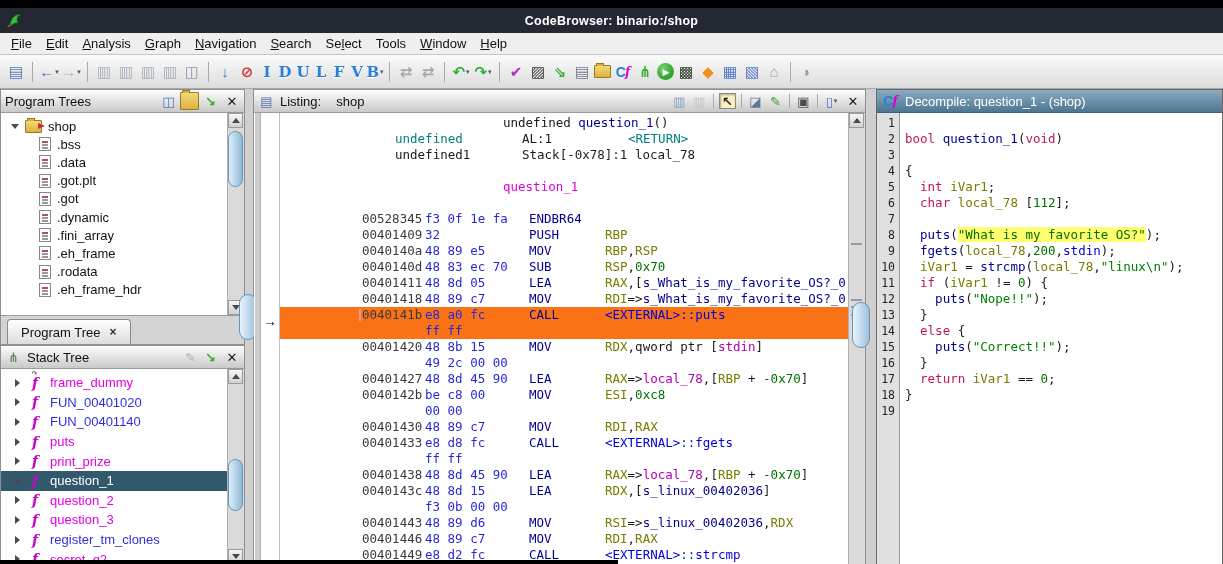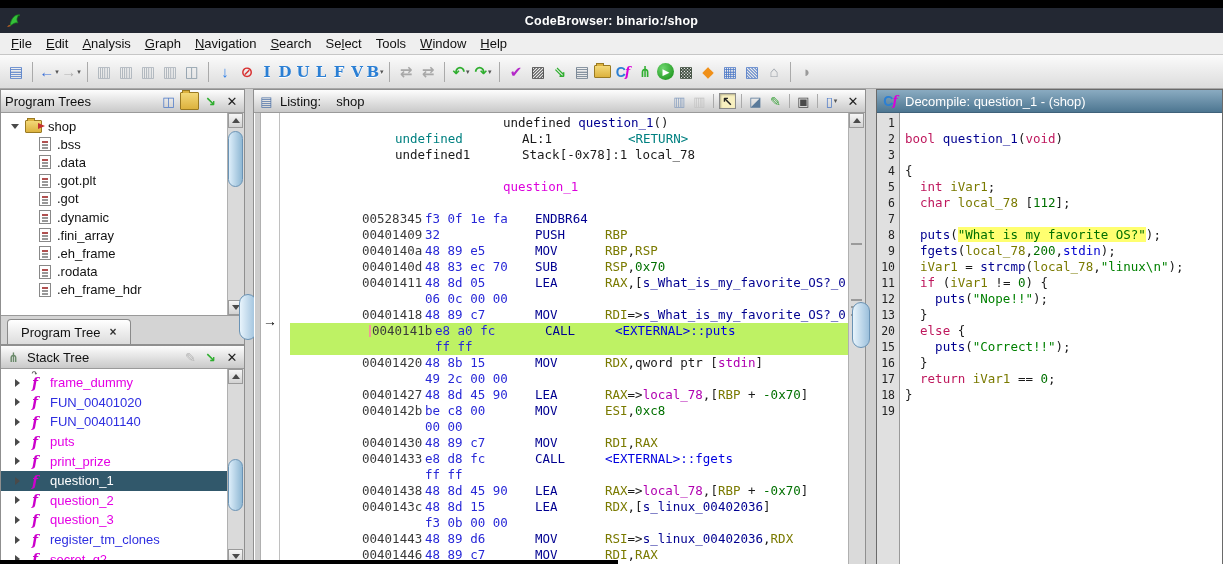--- a/index.html
+++ b/index.html
@@ -85,23 +85,23 @@
   .vsplit.left .knob{top:205px;left:-6px;}
   .vsplit.right .knob{top:213px;left:-14px;}
   
   .listing{width:613px;display:flex;flex-direction:column;background:#fff;border:1px solid #8f8f8f;box-sizing:border-box;}
   .lbody{flex:1;display:flex;overflow:hidden;position:relative;}
   .lgutter{width:25px;min-width:25px;border-right:1px solid #c0c0c0;position:relative;background:#fff;}
   .lgutter::before{content:"";position:absolute;left:1px;top:0;bottom:0;width:5px;background:#cdcdcd;border-right:1px solid #b0b0b0;}
   .lmark{position:absolute;left:9px;top:200px;font-size:14px;font-weight:bold;color:#000;}
   .lrows{flex:1;position:relative;overflow:hidden;padding-top:2px;}
   .lline{position:relative;height:16px;white-space:pre;}
-  .lline.hl{background:#bef264;margin-left:10px;}
+  .lline.hl{background:#f97316;}
   .lcell{position:absolute;top:0;font-family:"DejaVu Sans Mono","Liberation Mono",monospace;font-size:12.5px;line-height:16px;}
-  .c-addr{left:82px}.c-bytes{left:145px}.c-mnem{left:255px}.c-ops{left:325px}
+  .c-addr{left:82px}.c-bytes{left:145px}.c-mnem{left:249px}.c-ops{left:325px}
   .c-siga{left:115px}.c-sigb{left:242px}.c-sigc{left:348px}.c-sigfn{left:223px}
   .ctick{position:absolute;left:79px;top:2px;width:2px;height:12px;background:#f09898;}
   .lscroll{width:16px;min-width:16px;position:relative;background:#dadada;border-left:1px solid #b0b0b0;}
   
   .sg-txt{color:#1a1a1a}.sg-addr{color:#3a3a3a}.sg-byt{color:#2828d7}.sg-mnm{color:#000090}
   .sg-reg{color:#7a7a00}.sg-cst{color:#007000}.sg-lab{color:#000090}.sg-ext{color:#0000e0}
   .sg-var{color:#b000b0}.sg-teal{color:#008080}.sg-mag{color:#dc00dc}.sg-navy{color:#000090}
   .sg-kw{color:#be185d}.sg-fn{color:#000090}.sg-num{color:#007000}.sg-str{color:#008000}
   .sg-shl{color:#007000;background:#ffff70}.sg-glo{color:#0000d0}
   
@@ -382,21 +382,20 @@
             <div class="lline"><span class="lcell c-siga"><span class="sg sg-teal">undefined</span></span><span class="lcell c-sigb"><span class="sg sg-txt">AL:1</span></span><span class="lcell c-sigc"><span class="sg sg-teal">&lt;RETURN&gt;</span></span></div>
             <div class="lline"><span class="lcell c-siga"><span class="sg sg-txt">undefined1</span></span><span class="lcell c-sigb"><span class="sg sg-txt">Stack[-0x78]:1 local_78</span></span></div>
             <div class="lline"></div>
             <div class="lline"><span class="lcell c-sigfn"><span class="sg sg-mag">question_1</span></span></div>
             <div class="lline"></div>
             <div class="lline"><span class="lcell c-addr"><span class="sg sg-addr">00528345</span></span><span class="lcell c-bytes"><span class="sg sg-byt">f3 0f 1e fa</span></span><span class="lcell c-mnem"><span class="sg sg-mnm">ENDBR64</span></span></div>
             <div class="lline"><span class="lcell c-addr"><span class="sg sg-addr">00401409</span></span><span class="lcell c-bytes"><span class="sg sg-byt">32</span></span><span class="lcell c-mnem"><span class="sg sg-mnm">PUSH</span></span><span class="lcell c-ops"><span class="sg sg-reg">RBP</span></span></div>
             <div class="lline"><span class="lcell c-addr"><span class="sg sg-addr">0040140a</span></span><span class="lcell c-bytes"><span class="sg sg-byt">48 89 e5</span></span><span class="lcell c-mnem"><span class="sg sg-mnm">MOV</span></span><span class="lcell c-ops"><span class="sg sg-reg">RBP</span><span class="sg sg-txt">,</span><span class="sg sg-reg">RSP</span></span></div>
             <div class="lline"><span class="lcell c-addr"><span class="sg sg-addr">0040140d</span></span><span class="lcell c-bytes"><span class="sg sg-byt">48 83 ec 70</span></span><span class="lcell c-mnem"><span class="sg sg-mnm">SUB</span></span><span class="lcell c-ops"><span class="sg sg-reg">RSP</span><span class="sg sg-txt">,</span><span class="sg sg-cst">0x70</span></span></div>
             <div class="lline"><span class="lcell c-addr"><span class="sg sg-addr">00401411</span></span><span class="lcell c-bytes"><span class="sg sg-byt">48 8d 05</span></span><span class="lcell c-mnem"><span class="sg sg-mnm">LEA</span></span><span class="lcell c-ops"><span class="sg sg-reg">RAX</span><span class="sg sg-txt">,[</span><span class="sg sg-lab">s_What_is_my_favorite_OS?_0</span></span></div>
-            <div class="lline"><span class="lcell c-bytes"><span class="sg sg-byt">06 0c 00 00</span></span></div>
             <div class="lline"><span class="lcell c-addr"><span class="sg sg-addr">00401418</span></span><span class="lcell c-bytes"><span class="sg sg-byt">48 89 c7</span></span><span class="lcell c-mnem"><span class="sg sg-mnm">MOV</span></span><span class="lcell c-ops"><span class="sg sg-reg">RDI</span><span class="sg sg-txt">=&gt;</span><span class="sg sg-lab">s_What_is_my_favorite_OS?_0</span></span></div>
             <div class="lline hl"><span class="lcell c-addr"><span class="sg sg-addr">0040141b</span></span><span class="lcell c-bytes"><span class="sg sg-byt">e8 a0 fc</span></span><span class="lcell c-mnem"><span class="sg sg-mnm">CALL</span></span><span class="lcell c-ops"><span class="sg sg-ext">&lt;EXTERNAL&gt;::puts</span></span><span class="ctick"></span></div>
             <div class="lline hl"><span class="lcell c-bytes"><span class="sg sg-byt">ff ff</span></span></div>
             <div class="lline"><span class="lcell c-addr"><span class="sg sg-addr">00401420</span></span><span class="lcell c-bytes"><span class="sg sg-byt">48 8b 15</span></span><span class="lcell c-mnem"><span class="sg sg-mnm">MOV</span></span><span class="lcell c-ops"><span class="sg sg-reg">RDX</span><span class="sg sg-txt">,qword ptr [</span><span class="sg sg-var">stdin</span><span class="sg sg-txt">]</span></span></div>
             <div class="lline"><span class="lcell c-bytes"><span class="sg sg-byt">49 2c 00 00</span></span></div>
             <div class="lline"><span class="lcell c-addr"><span class="sg sg-addr">00401427</span></span><span class="lcell c-bytes"><span class="sg sg-byt">48 8d 45 90</span></span><span class="lcell c-mnem"><span class="sg sg-mnm">LEA</span></span><span class="lcell c-ops"><span class="sg sg-reg">RAX</span><span class="sg sg-txt">=&gt;</span><span class="sg sg-var">local_78</span><span class="sg sg-txt">,[</span><span class="sg sg-reg">RBP</span><span class="sg sg-txt"> + </span><span class="sg sg-cst">-0x70</span><span class="sg sg-txt">]</span></span></div>
             <div class="lline"><span class="lcell c-addr"><span class="sg sg-addr">0040142b</span></span><span class="lcell c-bytes"><span class="sg sg-byt">be c8 00</span></span><span class="lcell c-mnem"><span class="sg sg-mnm">MOV</span></span><span class="lcell c-ops"><span class="sg sg-reg">ESI</span><span class="sg sg-txt">,</span><span class="sg sg-cst">0xc8</span></span></div>
             <div class="lline"><span class="lcell c-bytes"><span class="sg sg-byt">00 00</span></span></div>
             <div class="lline"><span class="lcell c-addr"><span class="sg sg-addr">00401430</span></span><span class="lcell c-bytes"><span class="sg sg-byt">48 89 c7</span></span><span class="lcell c-mnem"><span class="sg sg-mnm">MOV</span></span><span class="lcell c-ops"><span class="sg sg-reg">RDI</span><span class="sg sg-txt">,</span><span class="sg sg-reg">RAX</span></span></div>
             <div class="lline"><span class="lcell c-addr"><span class="sg sg-addr">00401433</span></span><span class="lcell c-bytes"><span class="sg sg-byt">e8 d8 fc</span></span><span class="lcell c-mnem"><span class="sg sg-mnm">CALL</span></span><span class="lcell c-ops"><span class="sg sg-ext">&lt;EXTERNAL&gt;::fgets</span></span></div>
@@ -441,21 +440,21 @@
             <div class="dline"><span class="dnum">4</span><span class="dcode"><span class="sg sg-txt">{</span></span></div>
             <div class="dline"><span class="dnum">5</span><span class="dcode"><span class="sg sg-txt">  </span><span class="sg sg-kw">int</span><span class="sg sg-txt"> </span><span class="sg sg-reg">iVar1</span><span class="sg sg-txt">;</span></span></div>
             <div class="dline"><span class="dnum">6</span><span class="dcode"><span class="sg sg-txt">  </span><span class="sg sg-kw">char</span><span class="sg sg-txt"> </span><span class="sg sg-reg">local_78</span><span class="sg sg-txt"> [</span><span class="sg sg-num">112</span><span class="sg sg-txt">];</span></span></div>
             <div class="dline"><span class="dnum">7</span><span class="dcode"></span></div>
             <div class="dline"><span class="dnum">8</span><span class="dcode"><span class="sg sg-txt">  </span><span class="sg sg-fn">puts</span><span class="sg sg-txt">(</span><span class="sg sg-shl">"What is my favorite OS?"</span><span class="sg sg-txt">);</span></span></div>
             <div class="dline"><span class="dnum">9</span><span class="dcode"><span class="sg sg-txt">  </span><span class="sg sg-fn">fgets</span><span class="sg sg-txt">(</span><span class="sg sg-reg">local_78</span><span class="sg sg-txt">,</span><span class="sg sg-num">200</span><span class="sg sg-txt">,</span><span class="sg sg-glo">stdin</span><span class="sg sg-txt">);</span></span></div>
             <div class="dline"><span class="dnum">10</span><span class="dcode"><span class="sg sg-txt">  </span><span class="sg sg-reg">iVar1</span><span class="sg sg-txt"> = </span><span class="sg sg-fn">strcmp</span><span class="sg sg-txt">(</span><span class="sg sg-reg">local_78</span><span class="sg sg-txt">,</span><span class="sg sg-str">"linux\n"</span><span class="sg sg-txt">);</span></span></div>
             <div class="dline"><span class="dnum">11</span><span class="dcode"><span class="sg sg-txt">  </span><span class="sg sg-kw">if</span><span class="sg sg-txt"> (</span><span class="sg sg-reg">iVar1</span><span class="sg sg-txt"> != </span><span class="sg sg-num">0</span><span class="sg sg-txt">) {</span></span></div>
             <div class="dline"><span class="dnum">12</span><span class="dcode"><span class="sg sg-txt">    </span><span class="sg sg-fn">puts</span><span class="sg sg-txt">(</span><span class="sg sg-str">"Nope!!"</span><span class="sg sg-txt">);</span></span></div>
             <div class="dline"><span class="dnum">13</span><span class="dcode"><span class="sg sg-txt">  }</span></span></div>
-            <div class="dline"><span class="dnum">20</span><span class="dcode"><span class="sg sg-txt">  </span><span class="sg sg-kw">else</span><span class="sg sg-txt"> {</span></span></div>
+            <div class="dline"><span class="dnum">14</span><span class="dcode"><span class="sg sg-txt">  </span><span class="sg sg-kw">else</span><span class="sg sg-txt"> {</span></span></div>
             <div class="dline"><span class="dnum">15</span><span class="dcode"><span class="sg sg-txt">    </span><span class="sg sg-fn">puts</span><span class="sg sg-txt">(</span><span class="sg sg-str">"Correct!!"</span><span class="sg sg-txt">);</span></span></div>
             <div class="dline"><span class="dnum">16</span><span class="dcode"><span class="sg sg-txt">  }</span></span></div>
             <div class="dline"><span class="dnum">17</span><span class="dcode"><span class="sg sg-txt">  </span><span class="sg sg-kw">return</span><span class="sg sg-txt"> </span><span class="sg sg-reg">iVar1</span><span class="sg sg-txt"> == </span><span class="sg sg-num">0</span><span class="sg sg-txt">;</span></span></div>
             <div class="dline"><span class="dnum">18</span><span class="dcode"><span class="sg sg-txt">}</span></span></div>
             <div class="dline"><span class="dnum">19</span><span class="dcode"></span></div>
           </div>
       </div>
     </div>
 
   </div>

